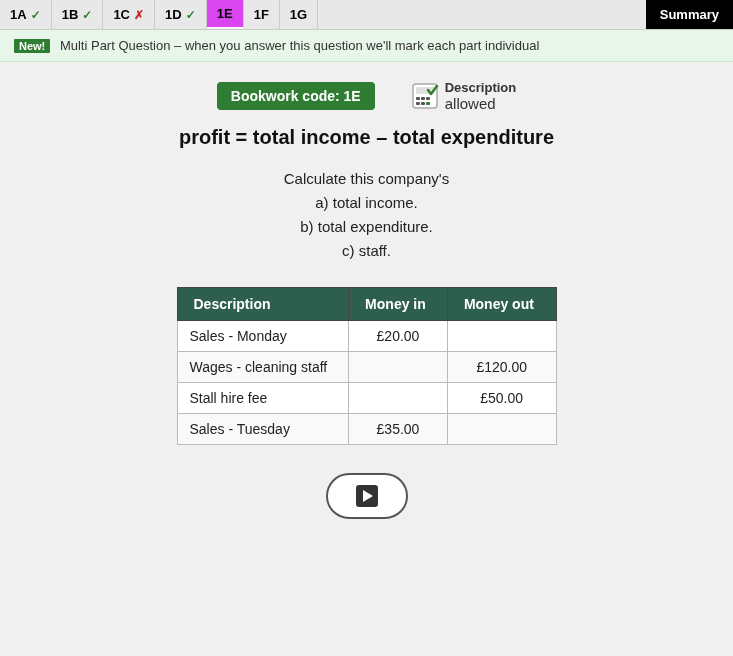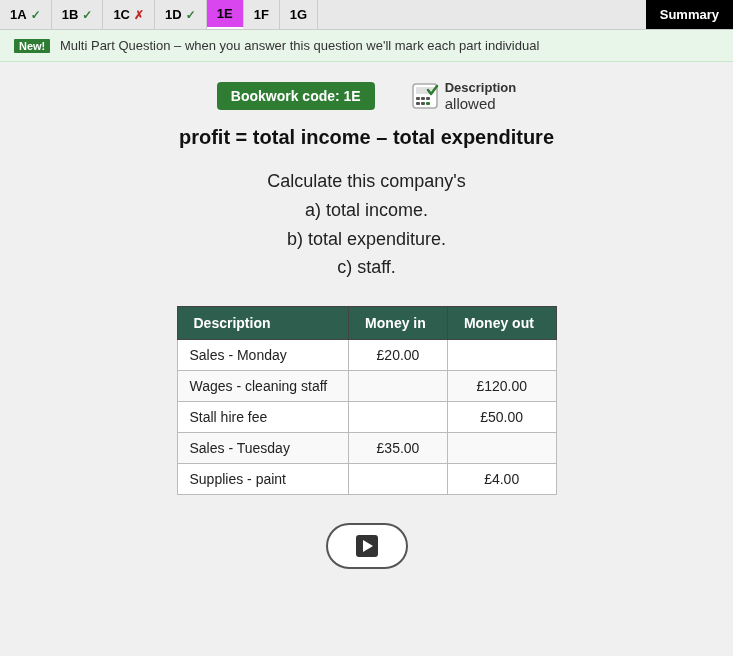--- a/index.html
+++ b/index.html
@@ -111,21 +111,21 @@
       text-align: center;
       font-size: 20px;
       font-weight: bold;
       margin-bottom: 18px;
       color: #111;
     }
 
     
     .question-text {
       text-align: center;
-      font-size: 18px;
+      font-size: 15px;
       color: #222;
       margin-bottom: 24px;
       line-height: 1.6;
     }
 
     
     .table-wrapper {
       display: flex;
       justify-content: center;
       margin-bottom: 28px;
@@ -290,25 +290,20 @@
           <tr>
             <td>Stall hire fee</td>
             <td></td>
             <td>£50.00</td>
           </tr>
           <tr>
             <td>Sales - Tuesday</td>
             <td>£35.00</td>
             <td></td>
           </tr>
-          <tr>
-            <td>Supplies - paint</td>
-            <td></td>
-            <td>£4.00</td>
-          </tr>
         </tbody>
     </table>
   </div>
 
   <div class="watch-video-row">
     <button class="watch-video-btn">
       <div class="video-icon">
         <div class="video-play"></div>
       </div>
     </button>

